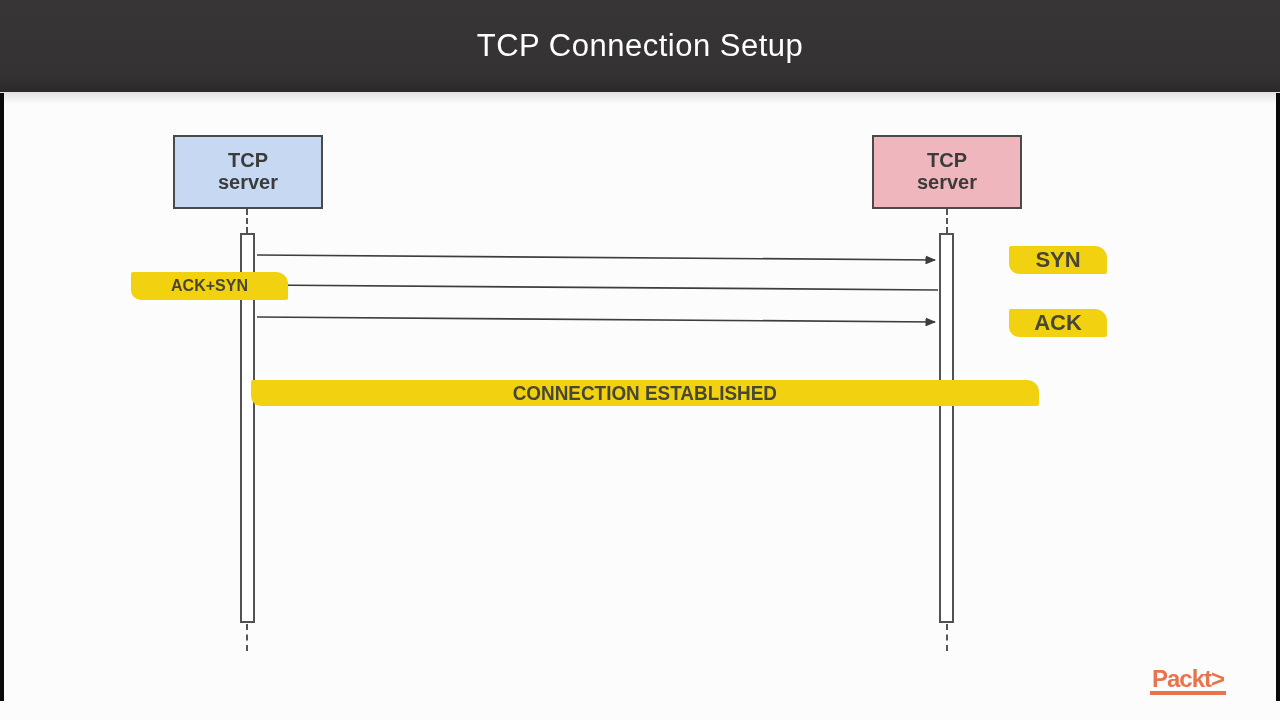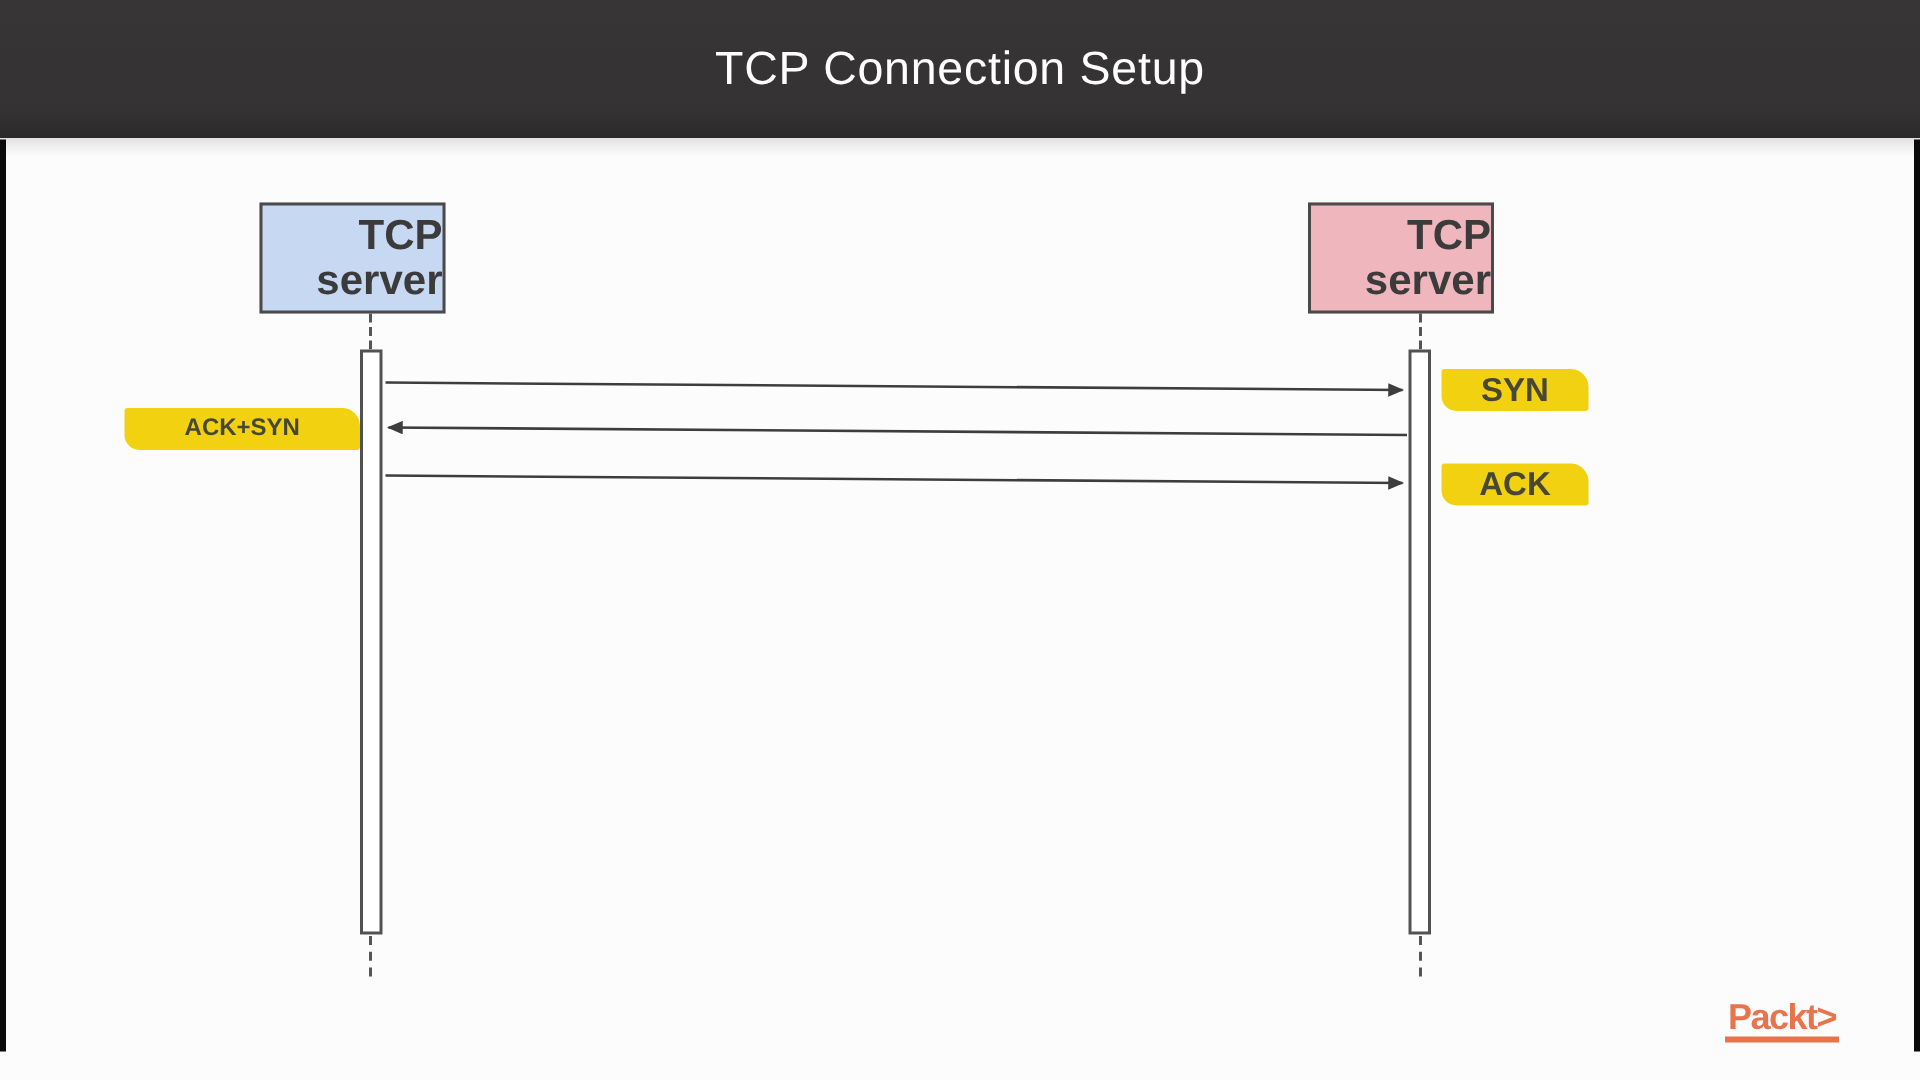--- a/index.html
+++ b/index.html
@@ -22,24 +22,24 @@
   .canvas {
     position: absolute; top: 92px; left: 0; width: 1280px; height: 628px;
     background: linear-gradient(180deg, #e2e2e2 0px, #fcfcfc 12px, #fcfcfc 100%);
   }
   .edge-strip { position: absolute; width: 4px; background: #0a0a0a; top: 1px; height: 608px; }
   .edge-strip.left { left: 0; }
   .edge-strip.right { left: 1276px; }
 
   
   .actor {
-    position: absolute; width: 124px; height: 74px; top: 43px;
+    position: absolute; width: 150px; height: 74px; top: 43px;
     border: 2px solid #4a4a4a;
-    display: flex; flex-direction: column; align-items: flex-end; justify-content: center;
-    font-weight: bold; font-size: 28px; color: #3b3b3b; line-height: 1.08;
+    display: flex; flex-direction: column; align-items: center; justify-content: center;
+    font-weight: bold; font-size: 20px; color: #3b3b3b; line-height: 1.08;
   }
   .actor.client { left: 173px; background: #c7d8f2; }
   .actor.server { left: 872px; background: #f0b6bd; }
 
   .dashed-v { position: absolute; width: 0; border-left: 2px dashed #555; }
   .conn-client-top { left: 246px; top: 117px; height: 24px; }
   .conn-server-top { left: 946px; top: 117px; height: 24px; }
   .conn-client-bot { left: 246px; top: 532px; height: 27px; }
   .conn-server-bot { left: 946px; top: 532px; height: 27px; }
 
@@ -51,21 +51,21 @@
   .lifeline-bar.server { left: 939px; }
 
   
   .arrows { position: absolute; top: 0; left: 0; width: 1280px; height: 628px; pointer-events: none; }
 
   
   .note {
     position: absolute; background: #f2d111;
     border-radius: 2px 12px 2px 10px;
     display: flex; align-items: center; justify-content: center;
-    font-weight: bold; color: #474736; z-index: 5;
+    font-weight: bold; color: #474736; z-index: 5; margin-left: 48px;
   }
   .note.syn  { left: 961px; top: 154px; width: 98px;  height: 28px; font-size: 22px; }
   .note.ack  { left: 961px; top: 217px; width: 98px;  height: 28px; font-size: 22px; justify-content: center; }
   .note.acksyn { left: 83px; top: 180px; width: 157px; height: 28px; font-size: 16px; }
   .note.established { left: 203px; top: 288px; width: 788px; height: 26px; font-size: 21px; }
   .note.established .squeeze { display: inline-block; transform: scaleX(0.9); transform-origin: center; white-space: nowrap; }
 
   
   .logo {
     position: absolute; left: 1150px; top: 575px;
@@ -117,17 +117,20 @@
 
     <div class="note syn">
       <span>SYN</span>
     </div>
     <div class="note acksyn">
       <span>ACK+SYN</span>
     </div>
     <div class="note ack">
       <span>ACK</span>
     </div>
+    <div class="note established">
+      <span class="squeeze">CONNECTION ESTABLISHED</span>
+    </div>
 
     <div class="logo">Packt&gt;</div>
 
   </div>
 </div>
 
 </body></html>

